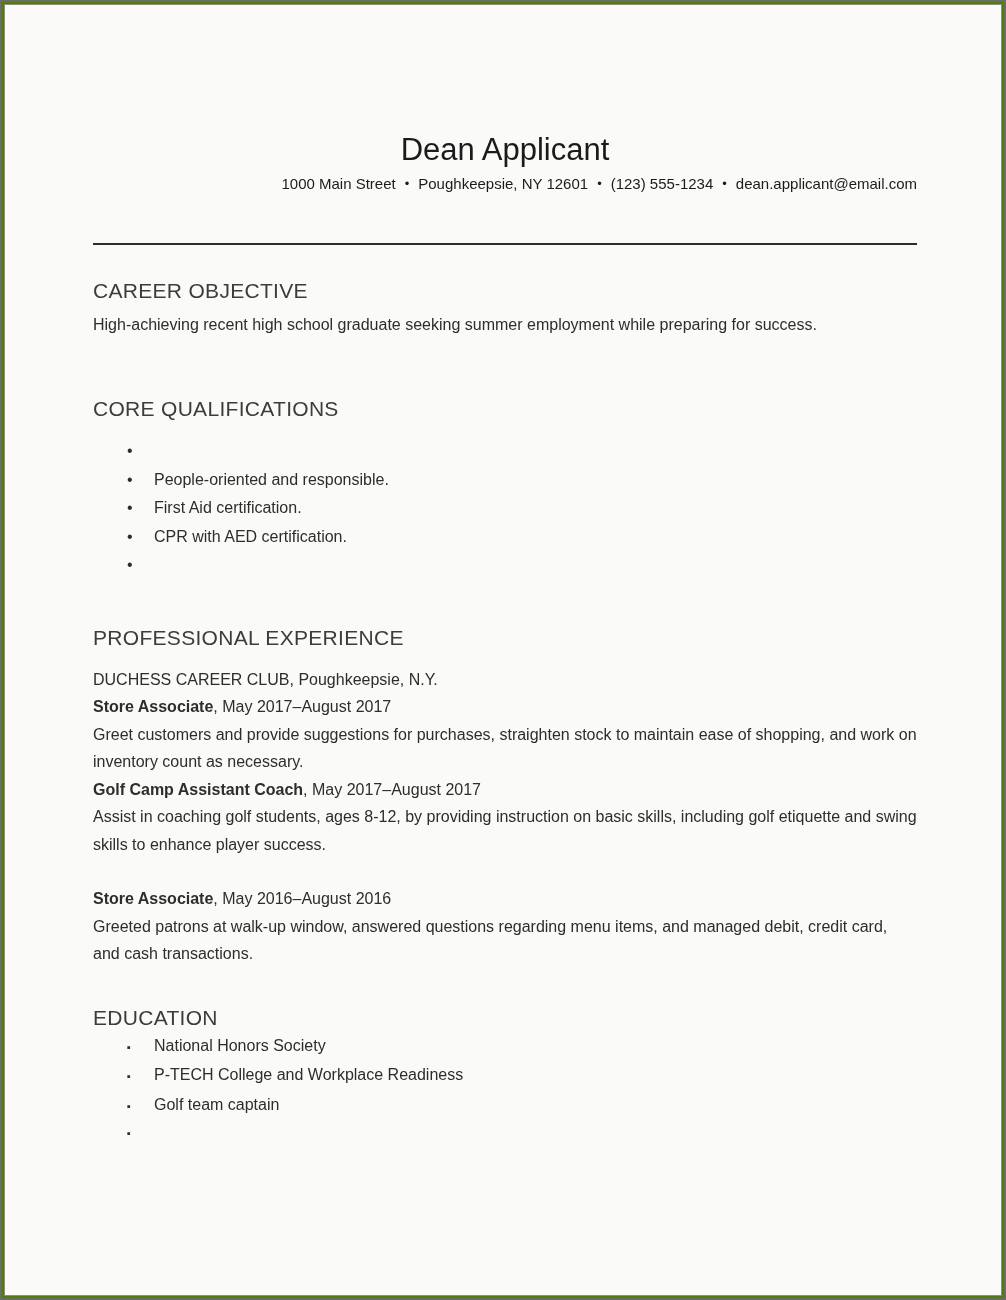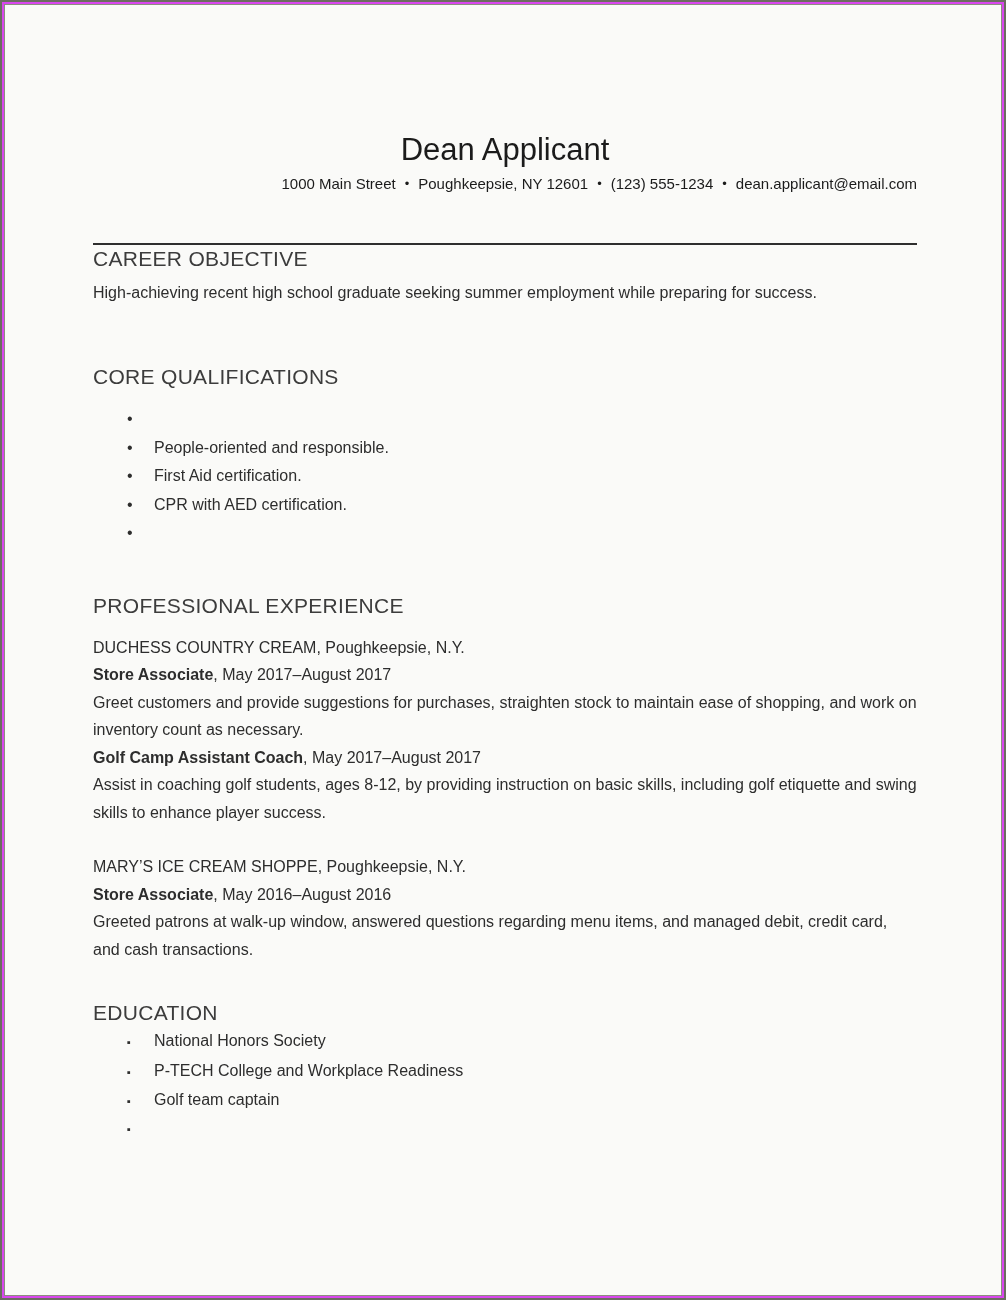--- a/index.html
+++ b/index.html
@@ -4,21 +4,21 @@
 <style>
   * { margin: 0; padding: 0; box-sizing: border-box; }
   html, body { background: #ffffff; }
   body { font-family: "Liberation Sans", sans-serif; }
 
   .page {
     width: 1006px;
     height: 1300px;
     border: 2px solid #6c6c60;
     padding: 2px;
-    background: #d946ef;
+    background: #4d7c0f;
   }
   .page-inner {
     width: 100%;
     height: 100%;
     border: 1px solid #8d8d80;
     background: #fafaf8;
     overflow: hidden;
   }
   .content {
     padding: 124px 84px 0 88px;
@@ -54,21 +54,21 @@
   }
 
   
   .section-heading {
     font-size: 21px;
     font-weight: 400;
     letter-spacing: 0.3px;
     line-height: 28px;
     color: #3c3c3c;
   }
-  .h-objective   { }
+  .h-objective   { margin-top: 32px; }
   .h-quals       { margin-top: 56px; }
   .h-experience  { margin-top: 44px; }
   .h-education   { margin-top: 36px; }
 
   .body-text {
     font-size: 16px;
     line-height: 28px;
     color: #2d2d2d;
   }
   .objective-text { margin-top: 6px; }
@@ -141,29 +141,28 @@
           <span>CPR with AED certification.</span>
         </div>
         <div class="bullet-row">
           <span class="glyph">•</span>
         </div>
       </div>
 
       <div class="section-heading h-experience">PROFESSIONAL EXPERIENCE</div>
 
       <div class="employer-block">
-        <div class="company-line">DUCHESS COUNTRY CREAM, Poughkeepsie, N.Y.</div>
+        <div class="company-line">DUCHESS CAREER CLUB, Poughkeepsie, N.Y.</div>
         <div><span class="role-title">Store Associate</span><span>, May 2017–August 2017</span></div>
         <div>Greet customers and provide suggestions for purchases, straighten stock to maintain ease of shopping, and work on inventory count as necessary.</div>
         <div><span class="role-title">Golf Camp Assistant Coach</span><span>, May 2017–August 2017</span></div>
         <div>Assist in coaching golf students, ages 8-12, by providing instruction on basic skills, including golf etiquette and swing skills to enhance player success.</div>
       </div>
 
       <div class="employer-block second">
-        <div class="company-line">MARY’S ICE CREAM SHOPPE, Poughkeepsie, N.Y.</div>
         <div><span class="role-title">Store Associate</span><span>, May 2016–August 2016</span></div>
         <div>Greeted patrons at walk-up window, answered questions regarding menu items, and managed debit, credit card, and cash transactions.</div>
       </div>
 
       <div class="section-heading h-education">EDUCATION</div>
       <div class="bullet-list edu-list">
         <div class="bullet-row">
           <span class="glyph">▪</span>
           <span>National Honors Society</span>
         </div>

